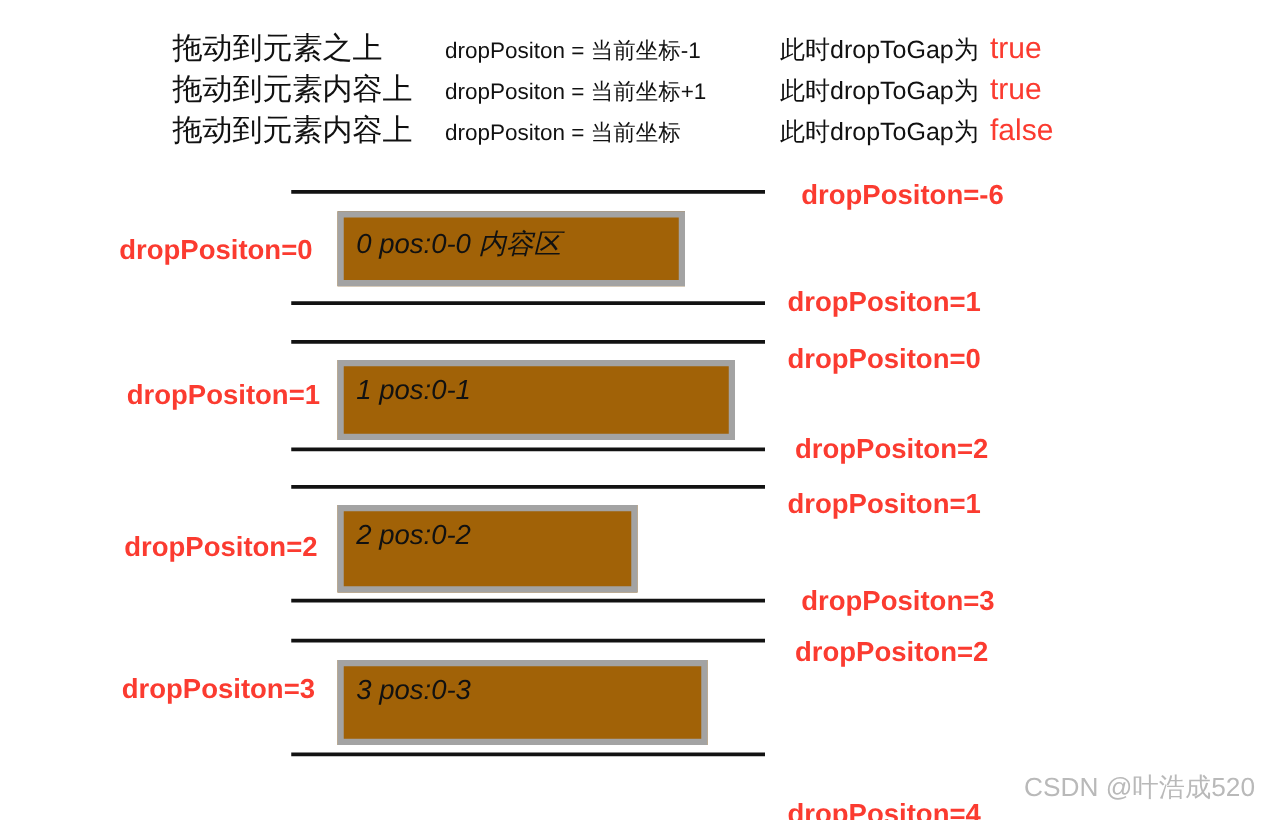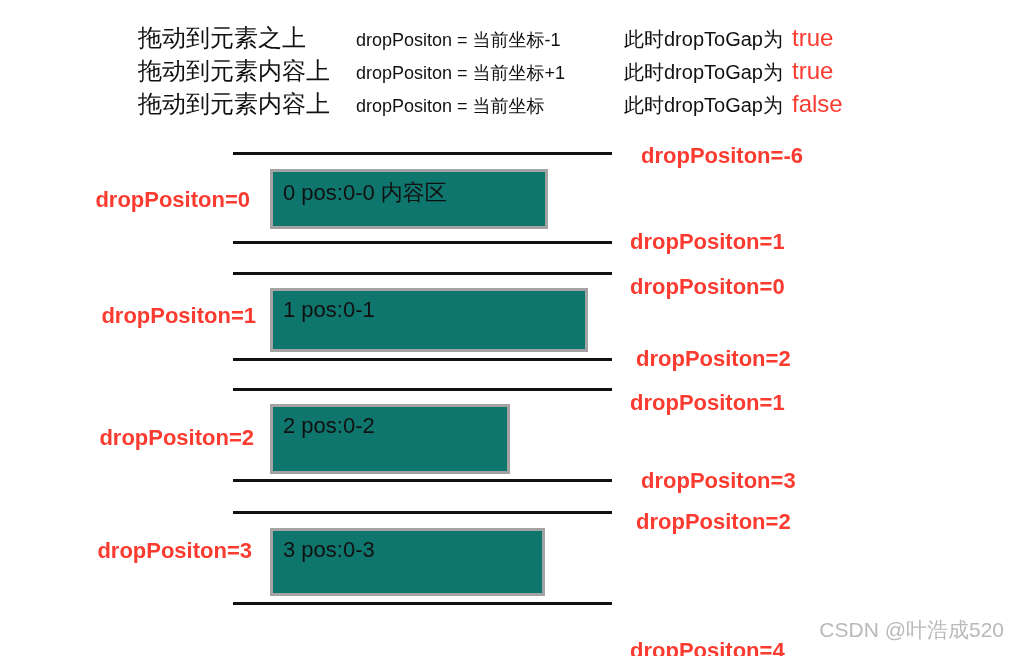--- a/index.html
+++ b/index.html
@@ -63,23 +63,24 @@
     position: absolute;
     left: 233px;
     width: 379px;
     height: 0;
     border-top: 3px solid #121212;
   }
 
   .node-box {
     position: absolute;
     left: 270px;
-    border: 3px solid #a3a3a3;
-    background: #0f766e;
+    border: 5px solid #a3a3a3;
+    background: #a16207;
     box-sizing: border-box;
+    font-style: italic;
   }
   .node-text {
     position: absolute;
     left: 10px;
     top: 6px;
     font-size: 22px;
     color: #111111;
     white-space: nowrap;
   }
 
@@ -159,21 +160,21 @@
   <div class="rule" style="top:388px;"></div>
   <div class="node-box" style="top:404px; width:240px; height:70px;">
     <span class="node-text">2 pos:0-2</span>
   </div>
   <div class="rule" style="top:479px;"></div>
   <div class="label-left" style="left:74px; top:425px; width:180px;">dropPositon=2</div>
   <div class="label-right" style="left:630px; top:390px;">dropPositon=1</div>
   <div class="label-right" style="left:641px; top:468px;">dropPositon=3</div>
 
   <div class="rule" style="top:511px;"></div>
-  <div class="node-box" style="top:528px; width:275px; height:68px;">
+  <div class="node-box" style="top:528px; width:296px; height:68px;">
     <span class="node-text">3 pos:0-3</span>
   </div>
   <div class="rule" style="top:602px;"></div>
   <div class="label-left" style="left:72px; top:538px; width:180px;">dropPositon=3</div>
   <div class="label-right" style="left:636px; top:509px;">dropPositon=2</div>
   <div class="label-right" style="left:630px; top:594px;margin-top:44px;">dropPositon=4</div>
 
 </div>
 
 <div class="watermark">CSDN @叶浩成520</div>

